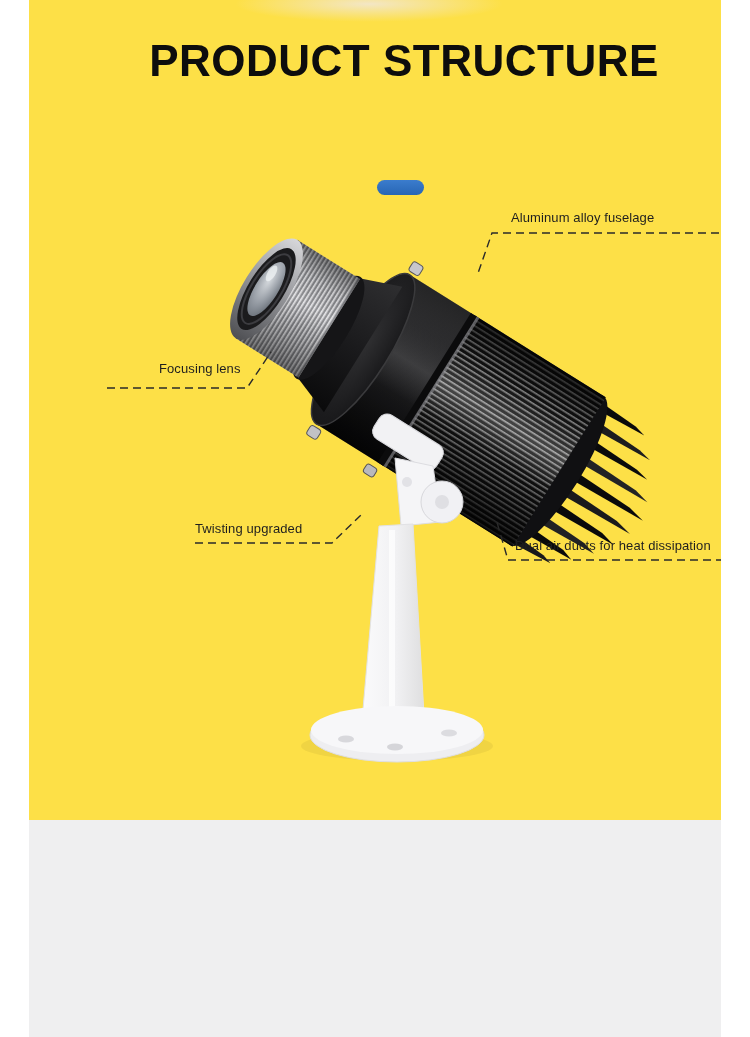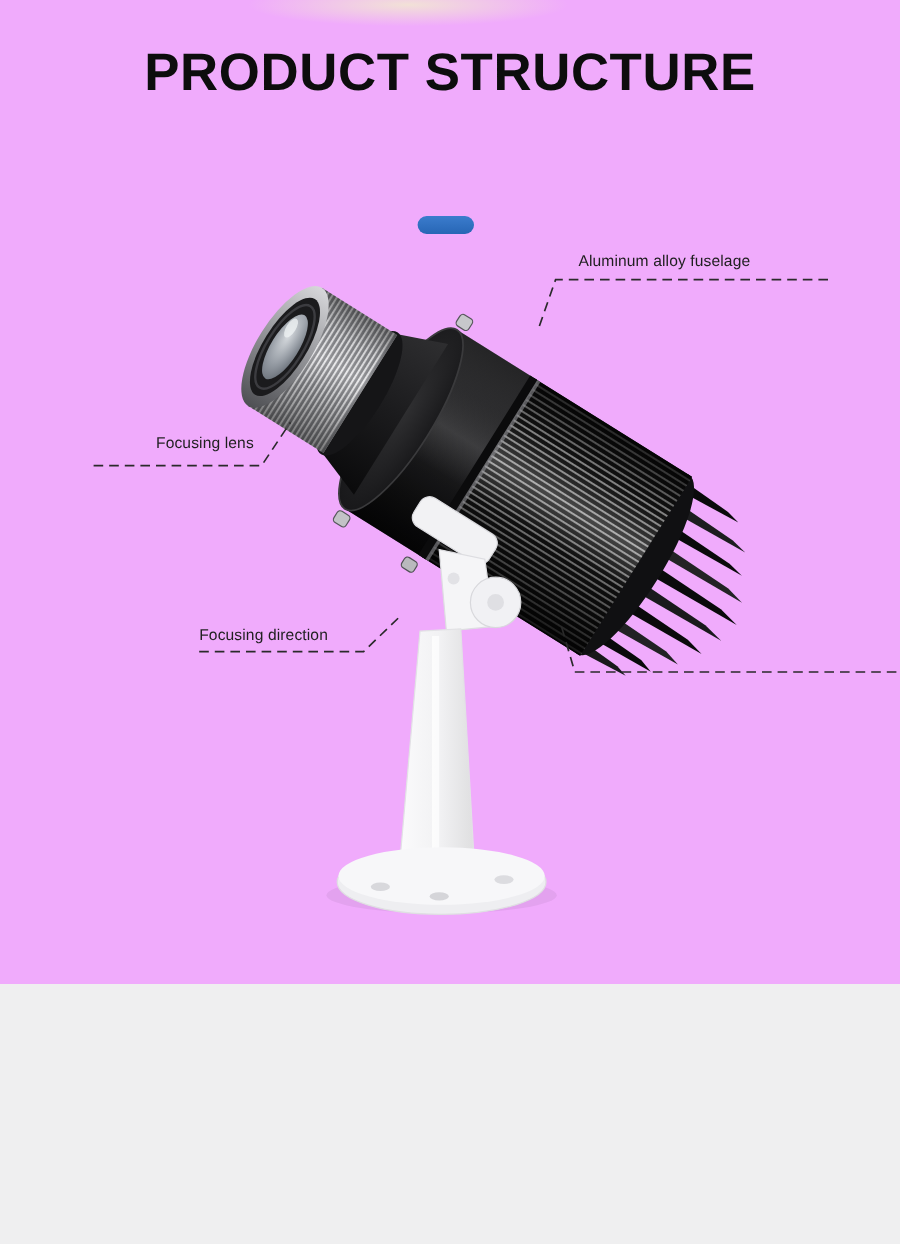--- a/index.html
+++ b/index.html
@@ -1,18 +1,18 @@
 <!DOCTYPE html>
 <html><head>
 <meta charset="utf-8">
 <style>
   html,body{margin:0;padding:0;background:#ffffff;}
   #stage{
-    position:relative;width:750px;height:1037px;margin:0 auto;
-    background:#f0abfc;overflow:hidden;
+    position:relative;width:692px;height:1037px;margin:0 auto;
+    background:#fde047;overflow:hidden;
     font-family:"Liberation Sans","DejaVu Sans",sans-serif;
     color:#141414;
   }
   .abs{position:absolute;}
   
   #top-glow{
     left:205px;top:-14px;width:270px;height:36px;
     background:radial-gradient(ellipse at center,rgba(242,231,211,.9) 0%,rgba(255,255,255,0) 70%);
   }
   #page-title{
@@ -170,19 +170,20 @@
     <g fill="none" stroke="#2a2a2a" stroke-width="1.4" stroke-dasharray="8 5">
       <path d="M690,233 L463,233 L448,276"></path>
       <path d="M78,388 L218,388 L242,352"></path>
       <path d="M166,543 L303,543 L333,514"></path>
       <path d="M747,560 L479,560 L467,519"></path>
     </g>
   </svg>
 
   <div id="callout-aluminum" class="callout">Aluminum alloy fuselage</div>
   <div id="callout-focusing" class="callout">Focusing lens</div>
-  <div id="callout-twisting" class="callout">Focusing direction</div>
+  <div id="callout-twisting" class="callout">Twisting upgraded</div>
+  <div id="callout-dual" class="callout">Dual air ducts for heat dissipation</div>
 
   <div id="spec-band" class="abs">
     
   </div>
 
 </div>
 
 </body></html>

